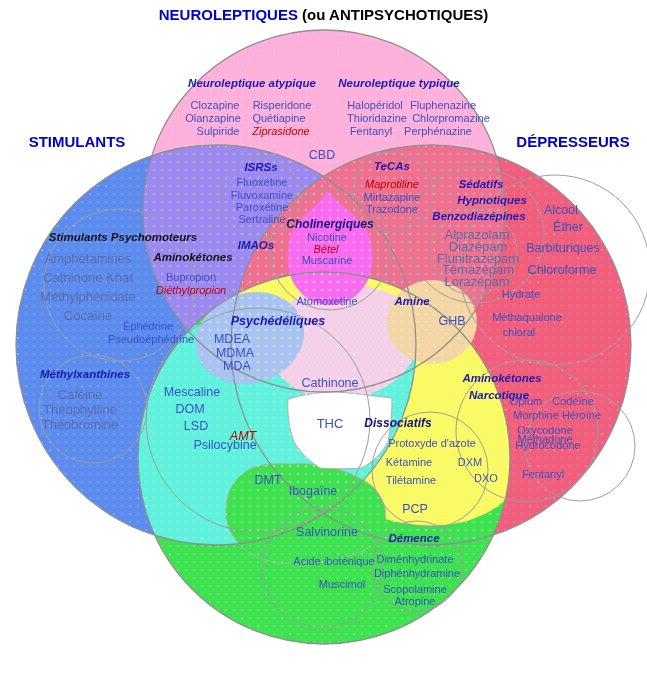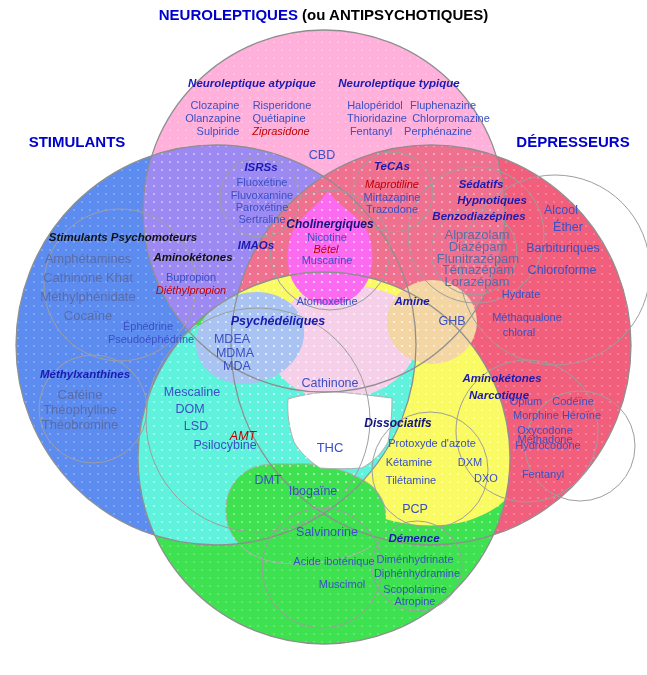--- a/index.html
+++ b/index.html
@@ -7,21 +7,21 @@
          font-family:"Liberation Sans",sans-serif;}
   #venn-svg{position:absolute;left:0;top:0;}
   .lbl{position:absolute;white-space:nowrap;transform:translate(-50%,-50%);
        font-size:11px;color:#3a50c4;line-height:1;}
   .hdr{font-weight:bold;font-style:italic;color:#1a1ab0;font-size:11.5px;text-align:center;}
   .hdrk{font-weight:bold;font-style:italic;color:#111;font-size:11.5px;}
   .hdrd{font-weight:bold;font-style:italic;color:#14147e;font-size:12px;}
   .mut{color:#5a6ca8;font-size:13px;}
   .red{color:#c00000;font-style:italic;}
   .big{font-size:12.5px;}
-  .thc{font-size:13px;margin-top:24px;}
+  .thc{font-size:13px;}
   .axis{font-weight:bold;color:#0000cc;font-size:15px;text-align:right;}
   #main-title{position:absolute;left:0;top:6px;width:100%;text-align:center;
        font-size:15px;font-weight:bold;white-space:nowrap;}
   #main-title .t1{color:#0000cc;} #main-title .t2{color:#000;}
 </style>
 </head>
 <body>
 
 <div id="stage">
 

